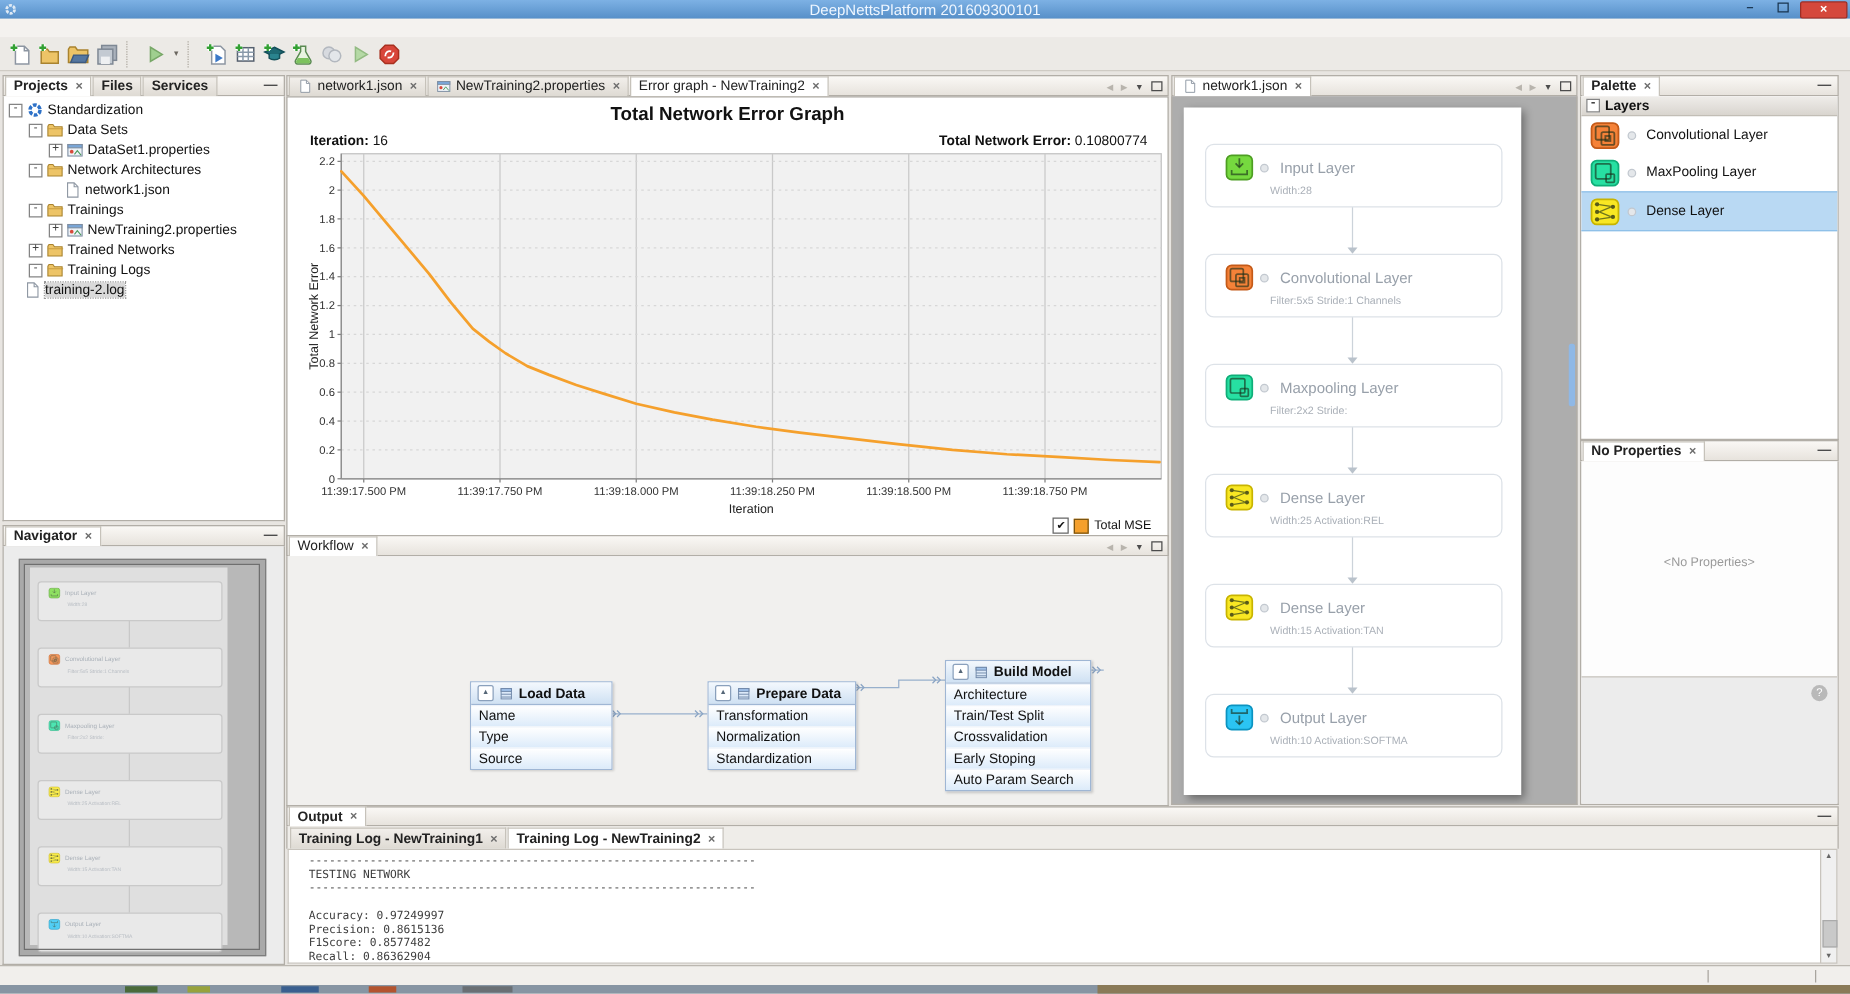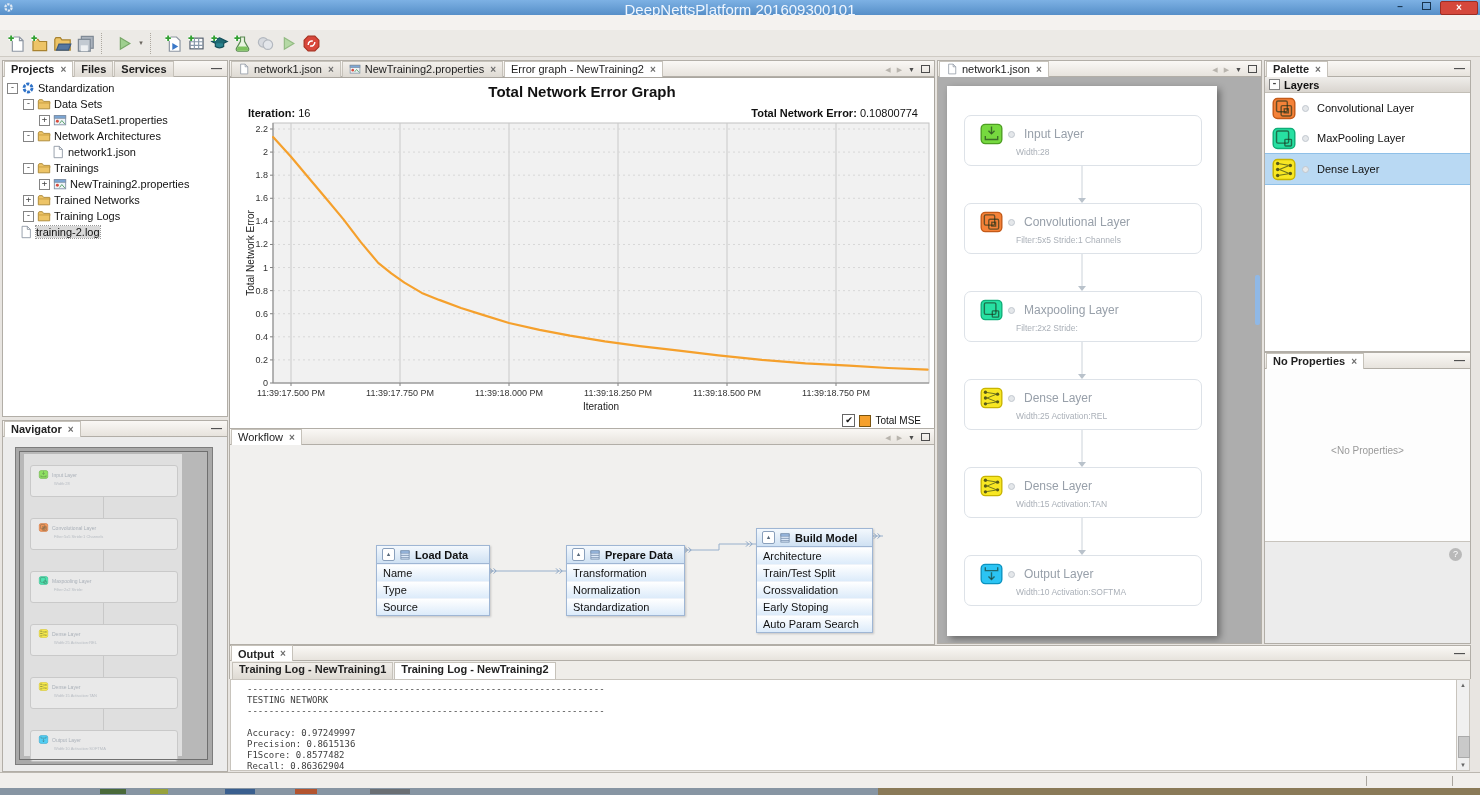--- a/index.html
+++ b/index.html
@@ -1,20 +1,20 @@
 <!DOCTYPE html>
 <html><head>
 <meta charset="utf-8">
 <style>
   html,body{margin:0;padding:0;width:1480px;height:795px;overflow:hidden;
     font-family:"Liberation Sans",sans-serif;font-size:11px;background:#e8e5e1;position:relative;color:#111;}
   
   #titlebar{position:absolute;left:0;top:0;width:1480px;height:15px;
     background:linear-gradient(#7db1e4,#568fc8);}
-  #titlebar .ttext{position:absolute;left:0;right:0;top:1px;text-align:center;font-size:15px;color:#eef6ff;}
+  #titlebar .ttext{position:absolute;left:0;right:0;top:1px;text-align:center;font-size:12px;color:#eef6ff;}
   .appicon{position:absolute;left:3px;top:2px;width:11px;height:11px;}
   .wctl{position:absolute;right:2px;top:1px;display:flex;gap:2px;align-items:center;}
   .wbtn{width:24px;height:12px;text-align:center;font-size:10px;color:#18344f;line-height:10px;font-weight:bold;}
   .wbtn .sqi{display:inline-block;width:7px;height:6px;border:1px solid #18344f;}
   .wbtn.close{width:36px;background:#d5483c;border:1px solid #9c2d24;border-radius:2px;color:#fff;line-height:11px;}
   
   #menubar{position:absolute;left:0;top:15px;width:1480px;height:15px;background:#f4f2ef;display:flex;align-items:center;padding-left:4px;}
   .mitem{padding:0 7px;color:#111;margin-top:24px;}
   #toolbar{position:absolute;left:0;top:30px;width:1480px;height:26px;background:#eceae6;border-bottom:1px solid #cfcbc4;display:flex;align-items:center;padding-left:5px;}
   .tbtn{width:23px;height:23px;display:flex;align-items:center;justify-content:center;}
@@ -67,21 +67,21 @@
   #wfpanel .pcontent{background:#f1f0ee;}
   .wfnode{position:absolute;background:#fff;border:1px solid #9fb6d4;box-shadow:1px 1px 2px rgba(0,0,0,0.18);}
   .wfhead{height:17px;background:linear-gradient(#f3f8fd,#cfe1f3);border-bottom:1px solid #9fb6d4;display:flex;align-items:center;gap:4px;padding:0 5px;font-weight:bold;}
   .wfcol{width:11px;height:11px;border:1px solid #8aa0bc;border-radius:2px;background:#fff;font-size:6px;line-height:10px;text-align:center;color:#567;}
   .wfhead .icn svg{width:12px;height:12px;display:block;}
   .wfrow{height:16px;line-height:16px;padding-left:6px;background:linear-gradient(#ffffff,#dcebfa);border-top:1px solid #eef3fa;}
   #wflines{position:absolute;left:0;top:0;width:706px;height:199px;pointer-events:none;}
   
   #outpanel{position:absolute;left:229px;top:645px;width:1242px;height:127px;}
   #outlogtabs{position:absolute;left:0;right:0;top:16px;height:18px;background:#efede9;border-left:1px solid #b2aea7;border-right:1px solid #b2aea7;display:flex;align-items:flex-end;padding-left:2px;box-sizing:border-box;}
-  #outlogtabs .tab{height:16px;flex-direction:column;}
+  #outlogtabs .tab{height:16px;}
   #outpanel .tabbar{height:16px;}
   .olog{position:absolute;left:1px;right:15px;top:34px;bottom:1px;background:#fff;border:1px solid #c8c4bd;border-right:none;font-family:"DejaVu Sans Mono",monospace;font-size:9px;line-height:11px;color:#3d3d3d;padding:4px 0 0 16px;white-space:pre;overflow:hidden;box-sizing:border-box;}
   .vscroll{position:absolute;right:1px;top:34px;bottom:1px;width:14px;background:#f0f0f0;border:1px solid #c8c4bd;box-sizing:border-box;}
   .vscroll .ar{position:absolute;left:0;width:12px;text-align:center;font-size:6px;color:#666;}
   .vscroll .thumb{position:absolute;left:1px;width:10px;background:#c9c9c9;border:1px solid #aaa;}
   
   #netpanel{position:absolute;left:937px;top:60px;width:325px;height:584px;}
   #netpanel .pcontent{background:#adadad;}
   #netcanvas{position:absolute;left:9px;top:9px;width:270px;height:550px;background:#fff;box-shadow:3px 3px 7px rgba(0,0,0,0.4);}
   .ncard{position:absolute;left:17px;width:236px;height:49px;border:1px solid #dde2e8;border-radius:7px;background:#fff;overflow:hidden;}

